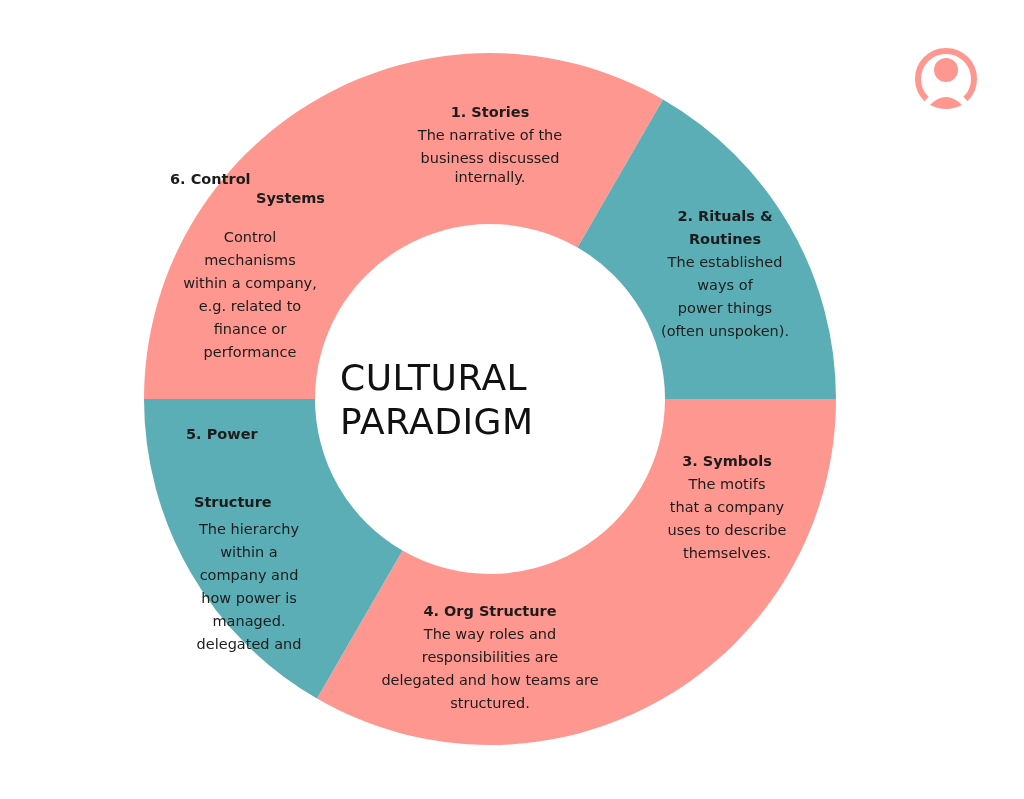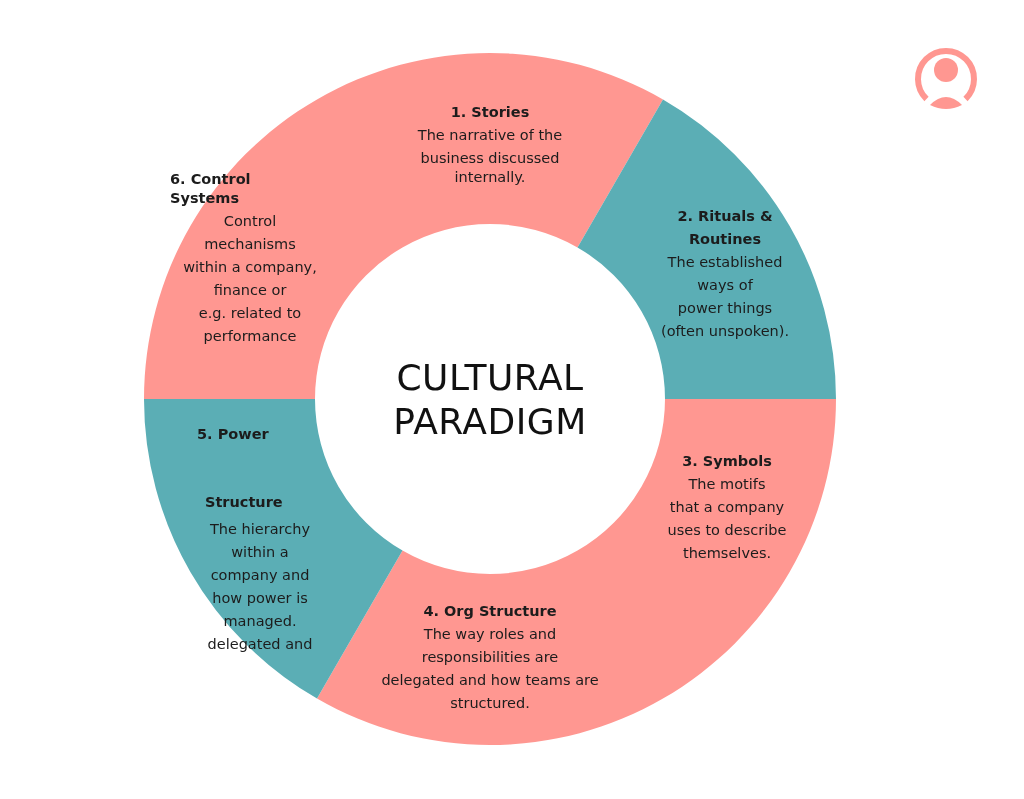--- a/index.html
+++ b/index.html
@@ -2,21 +2,21 @@
 <html><head>
 <meta charset="utf-8">
 <style>
   html, body { margin: 0; padding: 0; background: #ffffff; }
   body { width: 1024px; height: 799px; position: relative; overflow: hidden;
          font-family: "DejaVu Sans", sans-serif; color: #1a1a1a; }
   #ring { position: absolute; left: 0; top: 0; width: 1024px; height: 799px; }
   .label { position: absolute; text-align: center; font-size: 14.5px; line-height: 23px; color: #1c1c1c; }
   .label .title { font-weight: bold; display: block; }
   .label .desc { display: block; }
-  .center-title { position: absolute; left: 340px; top: 356px; width: 300px; text-align: center;
+  .center-title { position: absolute; left: 340px; top: 356px; width: 300px; text-align: left;
                   font-size: 36px; line-height: 44px; color: #111; letter-spacing: 0.5px; }
   .center-title span { display: block; }
   #avatar { position: absolute; left: 912px; top: 41px; width: 68px; height: 68px; }
 </style>
 </head>
 <body>
 
 <svg id="ring" viewBox="0 0 1024 799" xmlns="http://www.w3.org/2000/svg">
 
   <path fill="#FF9791" d="M 144 399 A 346 346 0 0 1 663 99.4 L 577.5 247.4 A 175 175 0 0 0 315 399 Z"></path>
@@ -58,39 +58,39 @@
 </div>
 
 <div class="label" style="left:365px; top:600px; width:250px;">
   <span class="title">4. Org Structure</span>
   <span class="desc">The way roles and</span>
   <span class="desc">responsibilities are</span>
   <span class="desc">delegated and how teams are</span>
   <span class="desc">structured.</span>
 </div>
 
-<div class="label" style="left:175px; top:424px; width:150px;">
+<div class="label" style="left:164px; top:424px; width:150px;">
   <span class="title" style="text-align:left; padding-left:22px; line-height:20px;">5. Power</span>
   <span class="title" style="text-align:left; padding-left:30px; line-height:20px; margin-bottom:6px;margin-top:48px;">Structure</span>
   <span class="desc" style="padding-left:20px">The hierarchy</span>
   <span class="desc" style="padding-left:20px">within a</span>
   <span class="desc" style="padding-left:20px">company and</span>
   <span class="desc" style="padding-left:20px">how power is</span>
   <span class="desc" style="padding-left:20px">managed.</span>
   <span class="desc" style="padding-left:20px">delegated and</span>
 </div>
 
 <div class="label" style="left:170px; top:170px; width:160px;">
   <span class="title" style="text-align:left; padding-right:8px; line-height:19px;">6. Control</span>
-  <span class="title" style="text-align:left; padding-right:5px; line-height:19px; margin-bottom:2px;">Systems</span>
+  <span class="title" style="text-align:right; padding-right:5px; line-height:19px; margin-bottom:18px;">Systems</span>
   <span class="desc">Control</span>
   <span class="desc">mechanisms</span>
   <span class="desc">within a company,</span>
+  <span class="desc">e.g. related to</span>
   <span class="desc">finance or</span>
-  <span class="desc">e.g. related to</span>
   <span class="desc">performance</span>
 </div>
 
 <svg id="avatar" viewBox="0 0 68 68" xmlns="http://www.w3.org/2000/svg">
   <defs>
     <clipPath id="avclip">
         <circle cx="34" cy="34" r="34"></circle>
       </clipPath>
   </defs>
   <path d="M 14.5 58 A 28 28 0 1 1 53.5 58" fill="none" stroke="#FF9791" stroke-width="6" stroke-linecap="butt"></path>

